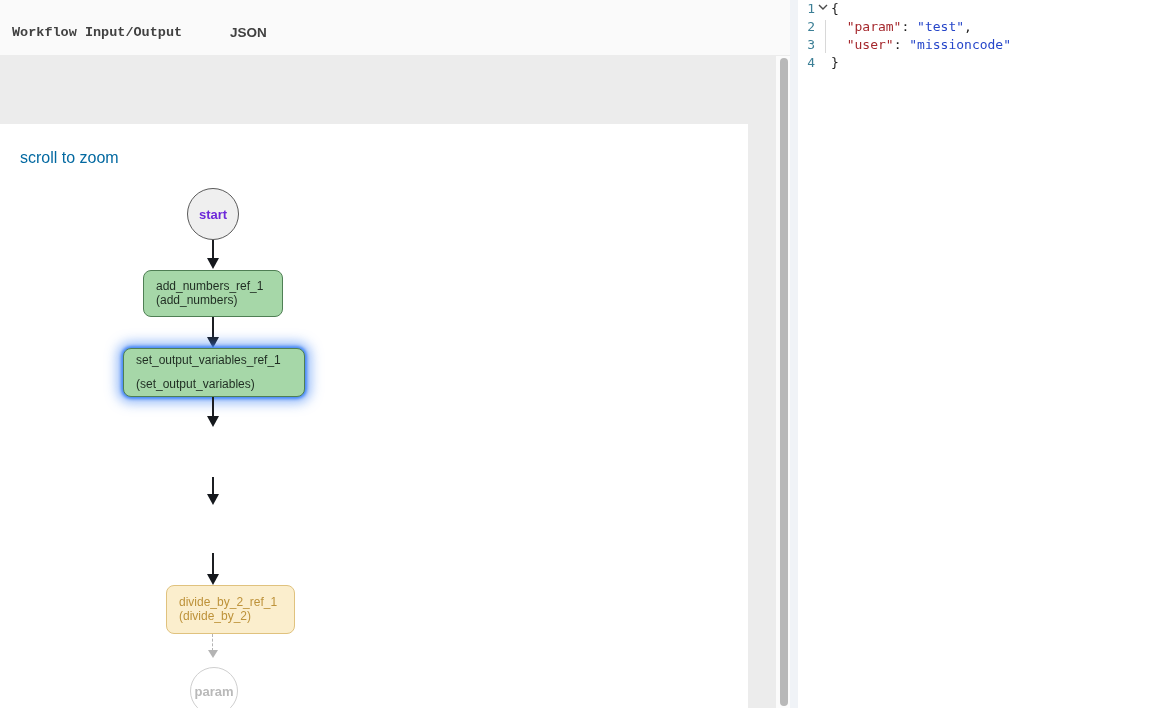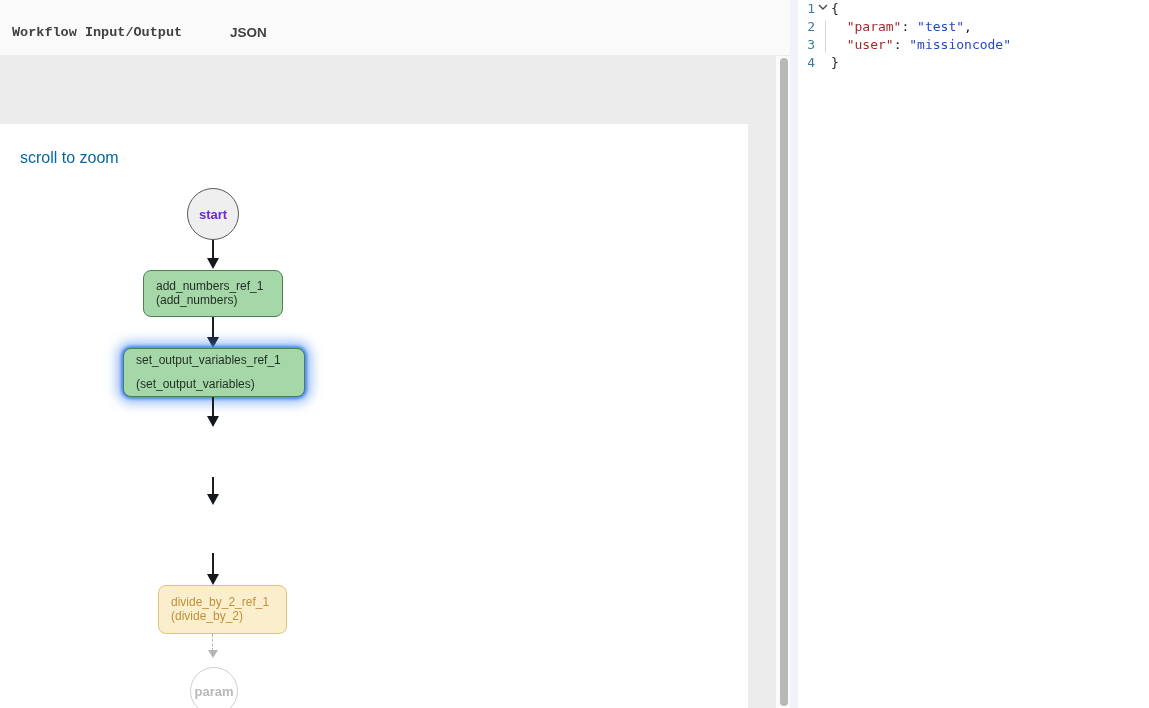--- a/index.html
+++ b/index.html
@@ -27,21 +27,21 @@
 
   
   .step { position:absolute; border-radius:8px; display:flex; flex-direction:column; justify-content:center;
           padding-left:12px; font-size:12px; line-height:13.5px; color:#1f2d22;
           background:#a6d7a8; border:1px solid #4f7f54; cursor:pointer; }
   .step-0 { left:143px; top:146px; width:140px; height:47px; }
   .step-1 { left:123px; top:224px; width:182px; height:49px;
             box-shadow:0 0 3px 2px rgba(66,133,244,.95), 0 0 12px 6px rgba(66,133,244,.55);gap:10px; }
   .step-2 { left:125px; top:303px; width:178px; height:50px; border:4px solid #1c4b2d; border-radius:10px; }
   .step-3 { left:145px; top:381px; width:138px; height:48px; }
-  .step-4 { left:158px; top:461px; width:129px; height:49px; background:#fbeecd; border:1px solid #e0c27e;
+  .step-4 { left:166px; top:461px; width:129px; height:49px; background:#fbeecd; border:1px solid #e0c27e;
             color:#bd923a; }
 
   
   .edge-line { position:absolute; left:212px; width:2px; background:#1c1e22; }
   .edge-head { position:absolute; left:207px; width:0; height:0;
                border-left:6px solid transparent; border-right:6px solid transparent;
                border-top:11px solid #15181d; }
   .eA-line { top:116px; height:19px; }  .eA-head { top:134px; }
   .eB-line { top:193px; height:21px; }  .eB-head { top:213px; }
   .eC-line { top:273px; height:20px; }  .eC-head { top:292px; }

